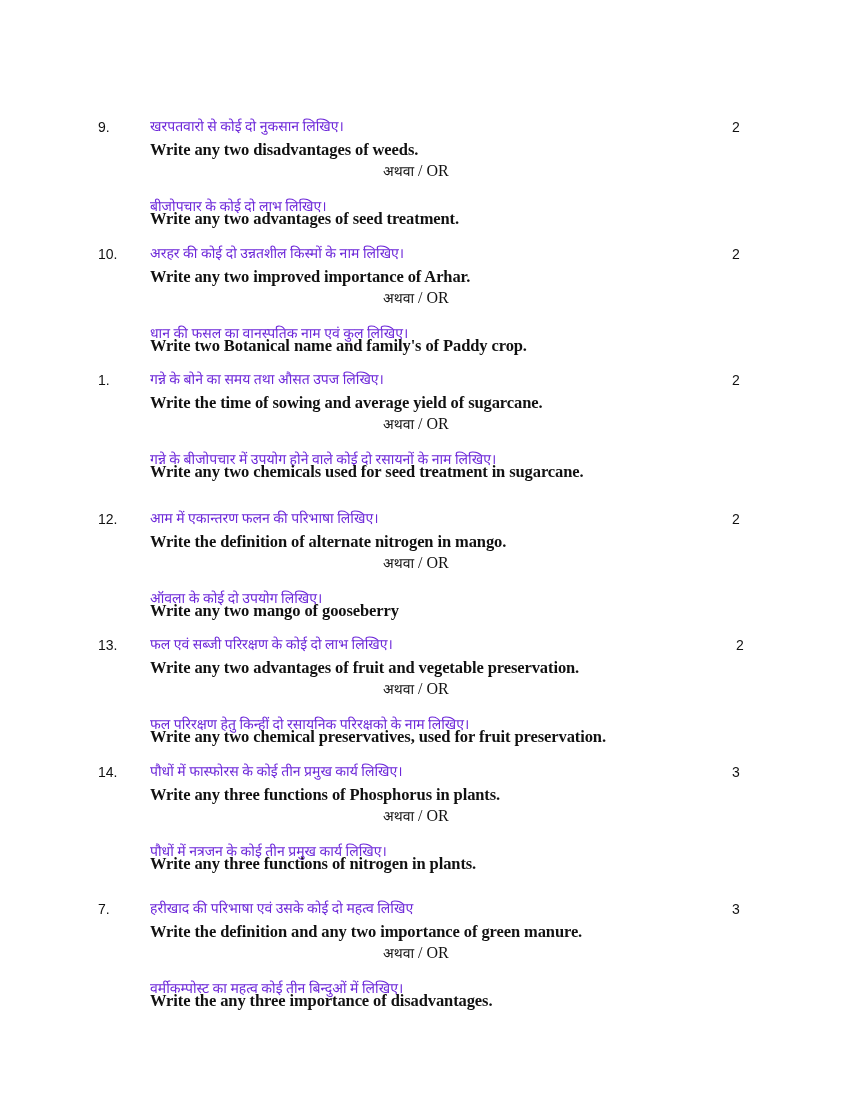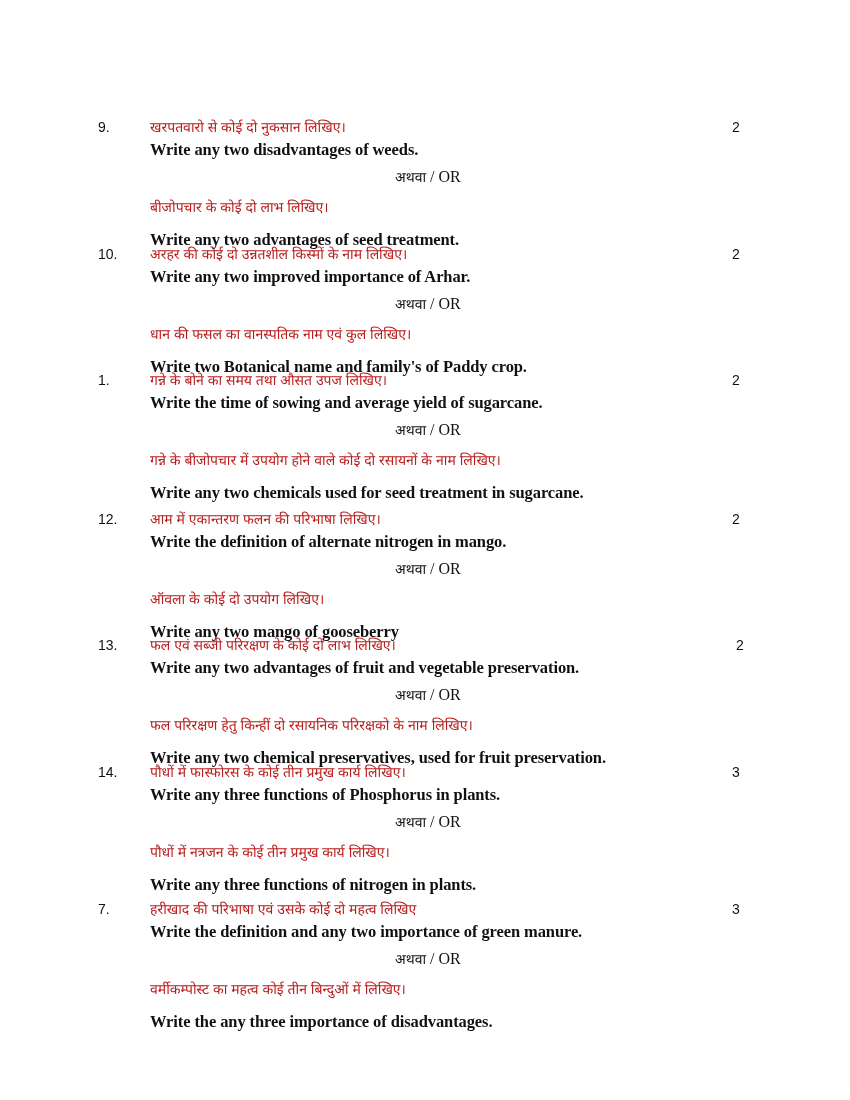--- a/index.html
+++ b/index.html
@@ -42,53 +42,53 @@
       font-size: 14px;
       line-height: 20px;
     }
     .marks.shift { left: 736px; }
     .line {
       position: absolute;
       left: 150px;
       white-space: nowrap;
     }
     .hi {
-      font-family: Liberation Sans, sans-serif;
+      font-family: Liberation Serif, serif;
       font-size: 14px;
       line-height: 20px;
-      color: #b91c1c;
+      color: #6d28d9;
     }
     .en {
       font-family: "Liberation Serif", serif;
       font-size: 16.5px;
       font-weight: bold;
       line-height: 20px;
       letter-spacing: -0.1px;
       text-align: right;
     }
     .or {
       position: absolute;
-      left: 395px;
+      left: 383px;
       white-space: nowrap;
       font-size: 15px;
-      line-height: 27px;
+      line-height: 16px;
     }
     .or .or-hi {
       font-family: "DejaVu Sans", sans-serif;
       font-size: 14px;
     }
     .or .or-en {
       font-family: "Liberation Serif", serif;
       font-size: 16px;
     }
     .l1 { top: 0; }
     .l2 { top: 23px; }
     .l3 { top: 46px; }
     .l4 { top: 80px; }
-    .l5 { top: 92px; margin-top: 21px; }
+    .l5 { top: 92px; }
   </style>
 </head>
 <body>
 
 <div class="page">
 
   <div class="question" style="top:117px;">
     <span class="qnum">9.</span>
     <span class="marks">2</span>
     <div class="line hi l1">खरपतवारो से कोई दो नुकसान लिखिए।</div>

